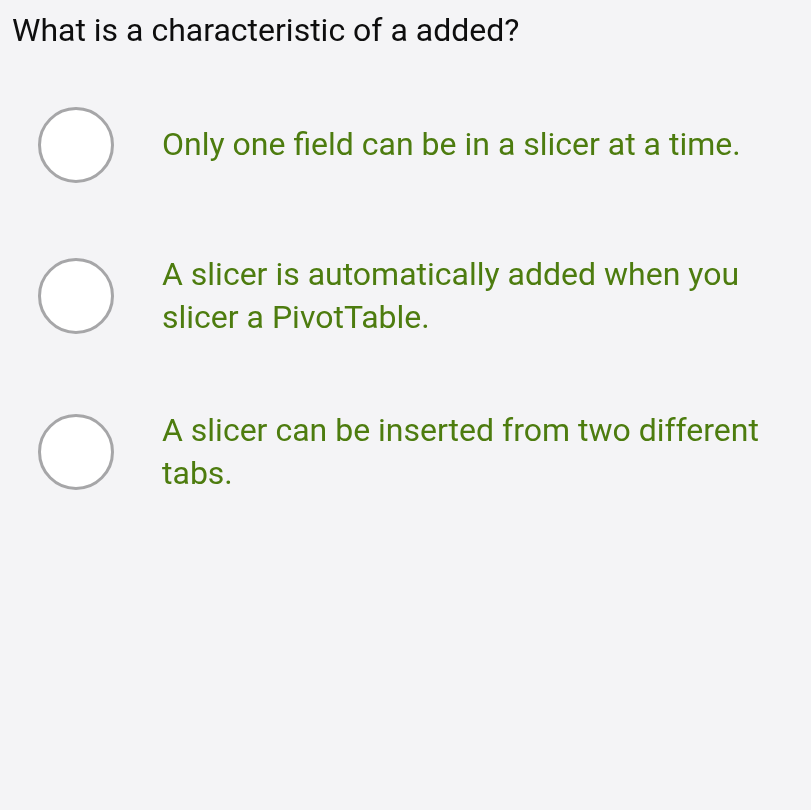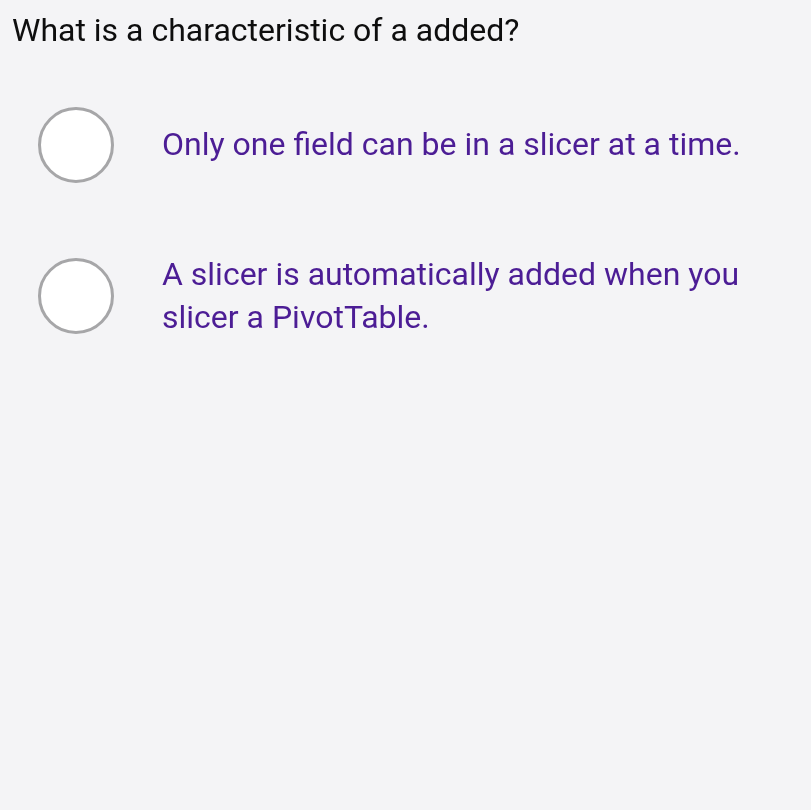--- a/index.html
+++ b/index.html
@@ -40,30 +40,34 @@
       min-width: 76px;
       border-radius: 50%;
       border: 3px solid #a6a6a8;
       background-color: #ffffff;
       flex-shrink: 0;
     }
     .option-label {
       font-size: 32px;
       font-weight: 400;
       line-height: 1.35;
-      color: #4c1d95;
+      color: #4d7c0f;
     }
   </style>
 </head>
 <body>
 
 <div class="question-text">What is a characteristic of a added?</div>
 
 <div class="options">
   <div class="option">
     <div class="radio-circle"></div>
     <div class="option-label">Only one field can be in a slicer at a time.</div>
   </div>
   <div class="option">
     <div class="radio-circle"></div>
     <div class="option-label">A slicer is automatically added when you slicer a PivotTable.</div>
   </div>
+  <div class="option">
+    <div class="radio-circle"></div>
+    <div class="option-label">A slicer can be inserted from two different tabs.</div>
+  </div>
 </div>
 
 </body></html>

